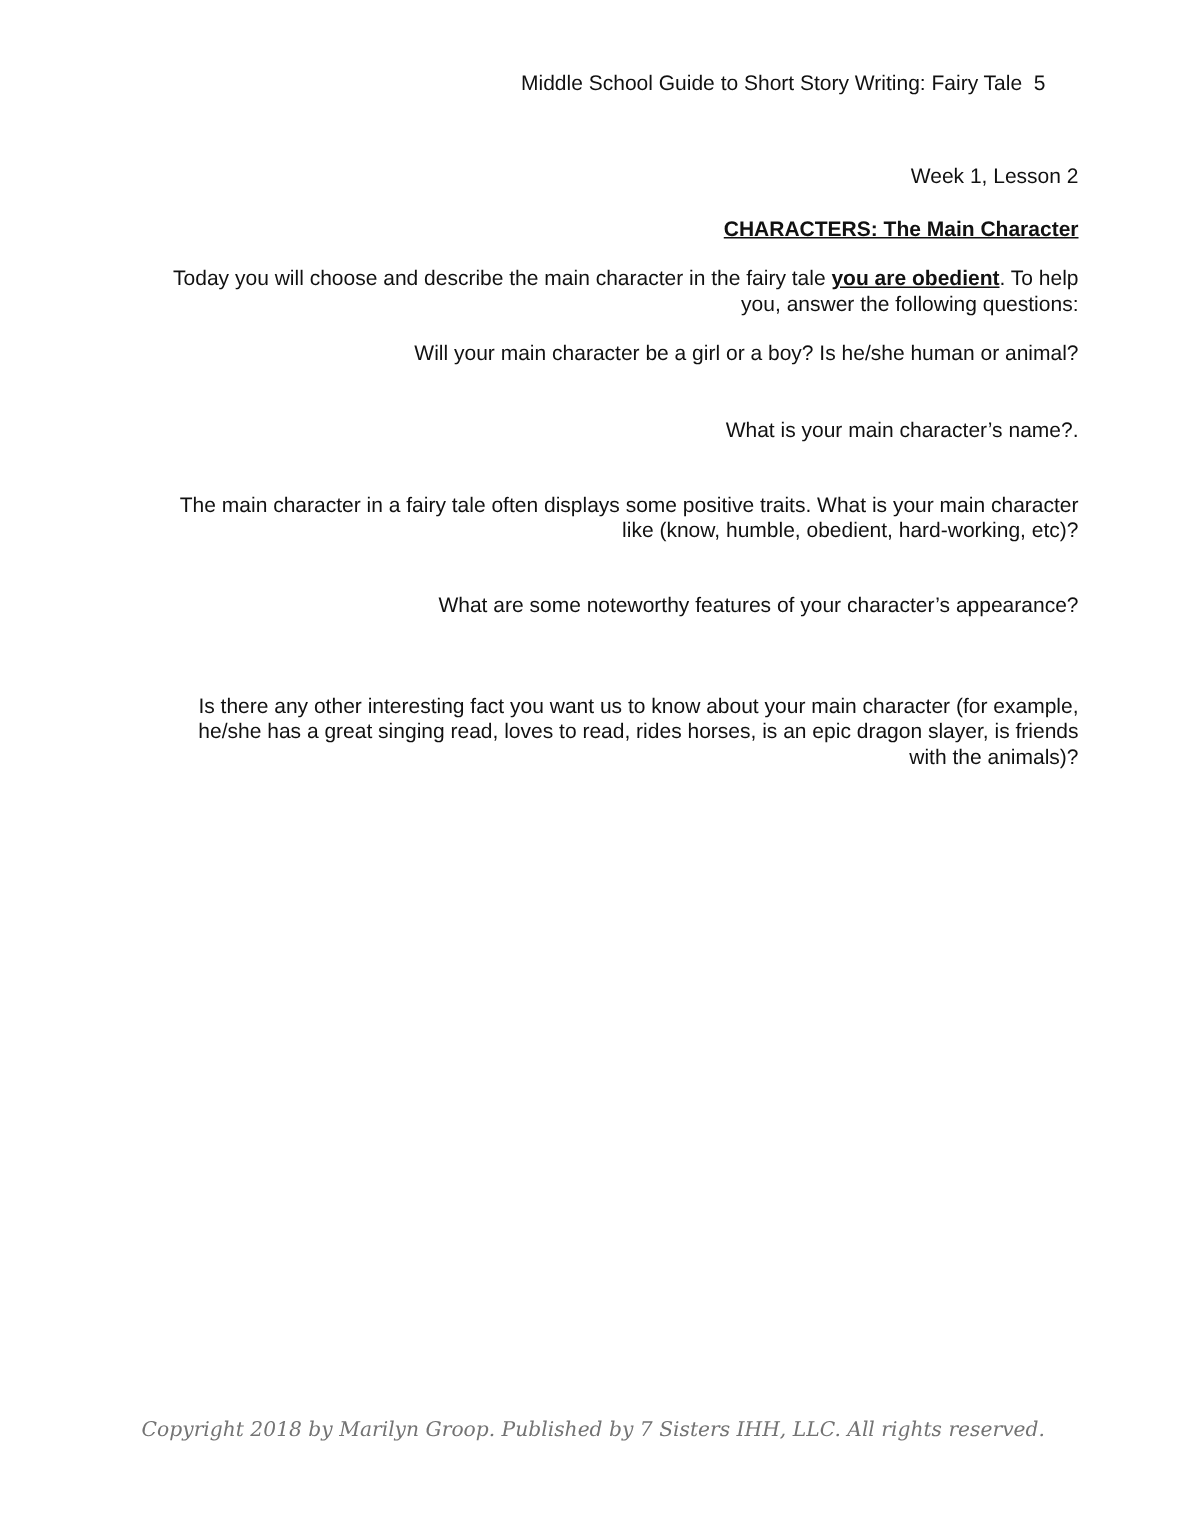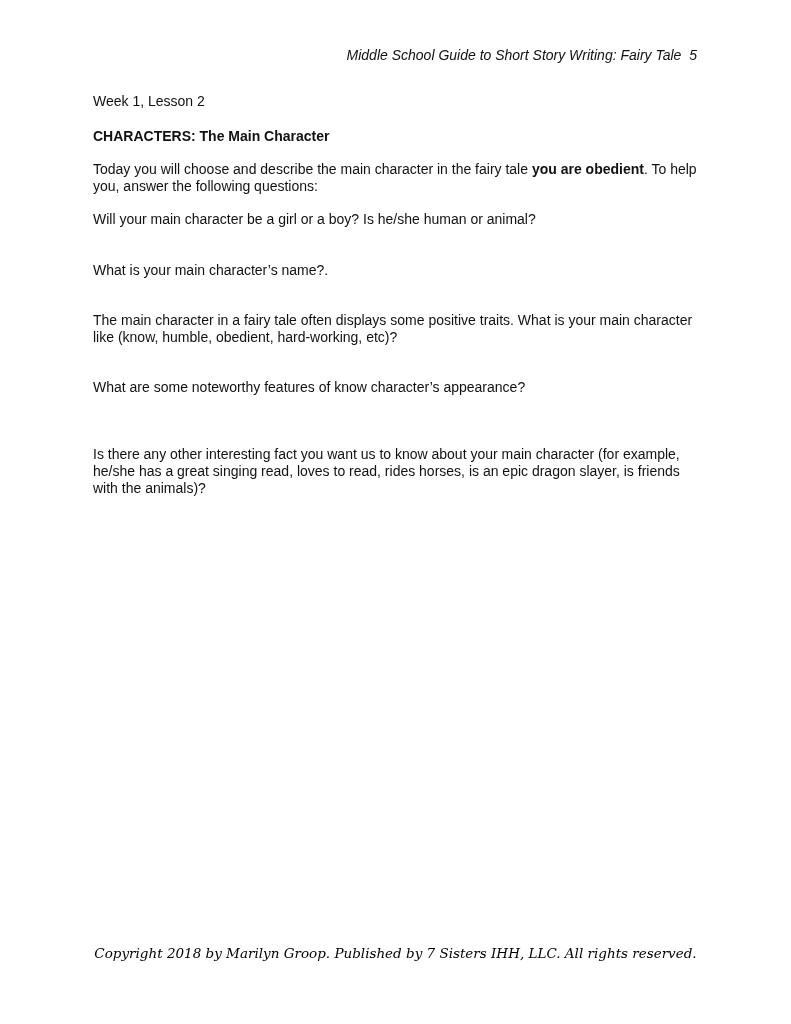--- a/index.html
+++ b/index.html
@@ -1,33 +1,33 @@
 <!DOCTYPE html>
 <html><head>
 <meta charset="utf-8">
 <style>
   html, body { margin: 0; padding: 0; background: #ffffff; }
   body { width: 791px; height: 1024px; position: relative; overflow: hidden;
          font-family: "Liberation Sans", sans-serif; color: #111; }
-  .header { position: absolute; top: 47px; right: 94px; font-size: 14px; white-space: pre; font-style: italic; }
+  .header { position: absolute; top: 47px; right: 94px; font-size: 14px; white-space: pre; }
   .content { position: absolute; left: 93px; top: 93px; width: 610px; font-size: 14px; line-height: 17px; }
-  .p { margin: 0; position: absolute; left: 0; width: 610px; }
-  .b { font-weight: bold; }
+  .p { margin: 16px; position: absolute; left: 0; width: 610px; text-align: right; }
+  .b { font-weight: bold; text-decoration: underline; }
   .footer { position: absolute; top: 945px; left: 0; width: 791px; text-align: center;
-            font-family: "DejaVu Serif", serif; font-style: italic; font-size: 13.5px; color: #000000; }
+            font-family: "DejaVu Serif", serif; font-style: italic; font-size: 13.5px; color: #737373; }
 </style>
 </head>
 <body>
 
 <div class="header"><span>Middle School Guide to Short Story Writing: Fairy Tale</span>  <span>5</span></div>
 
 <div class="content">
   <p class="p" style="top:0px">Week 1, Lesson 2</p>
   <p class="p b" style="top:35px">CHARACTERS: The Main Character</p>
   <p class="p" style="top:68px"><span>Today you will choose and describe the main character in the fairy tale </span><span class="b">you are obedient</span><span>. To help you, answer the following questions:</span></p>
   <p class="p" style="top:118px">Will your main character be a girl or a boy? Is he/she human or animal?</p>
   <p class="p" style="top:169px">What is your main character’s name?.</p>
   <p class="p" style="top:219px">The main character in a fairy tale often displays some positive traits. What is your main character like (know, humble, obedient, hard-working, etc)?</p>
-  <p class="p" style="top:286px">What are some noteworthy features of know character’s appearance?</p>
+  <p class="p" style="top:286px">What are some noteworthy features of your character’s appearance?</p>
   <p class="p" style="top:353px">Is there any other interesting fact you want us to know about your main character (for example, he/she has a great singing read, loves to read, rides horses, is an epic dragon slayer, is friends with the animals)?</p>
 </div>
 
 <div class="footer">Copyright 2018 by Marilyn Groop. Published by 7 Sisters IHH, LLC. All rights reserved.</div>
 
 </body></html>

